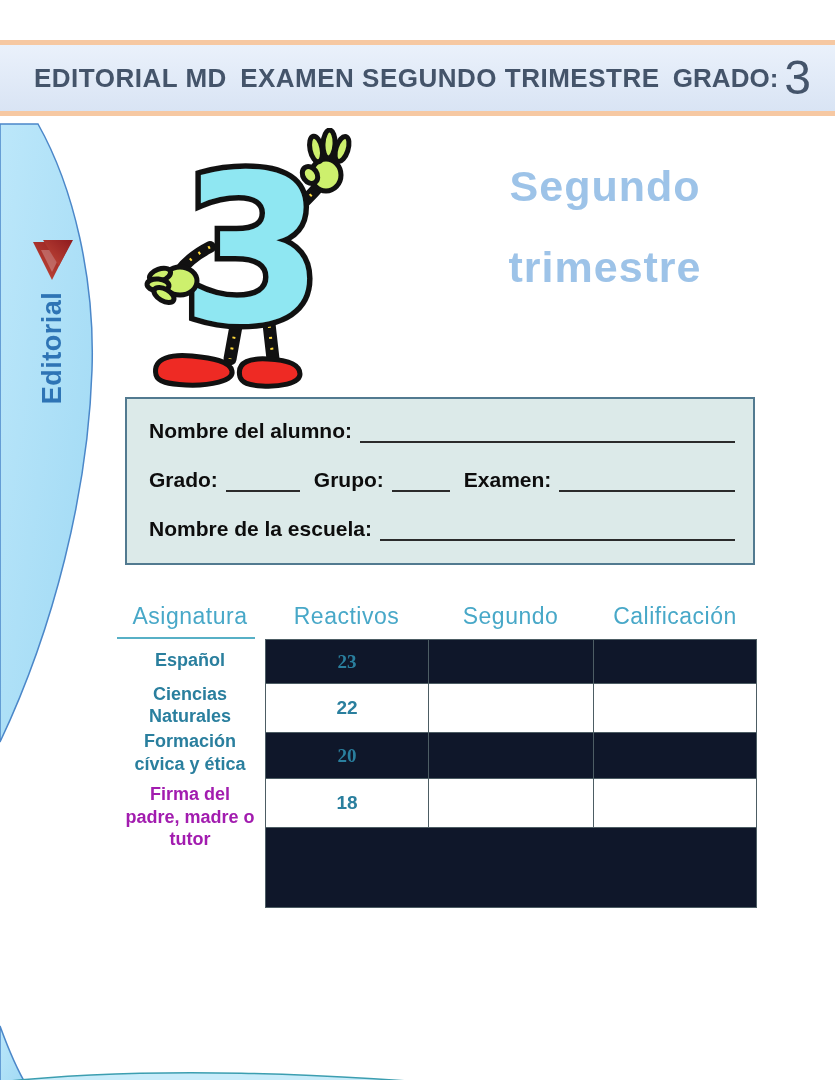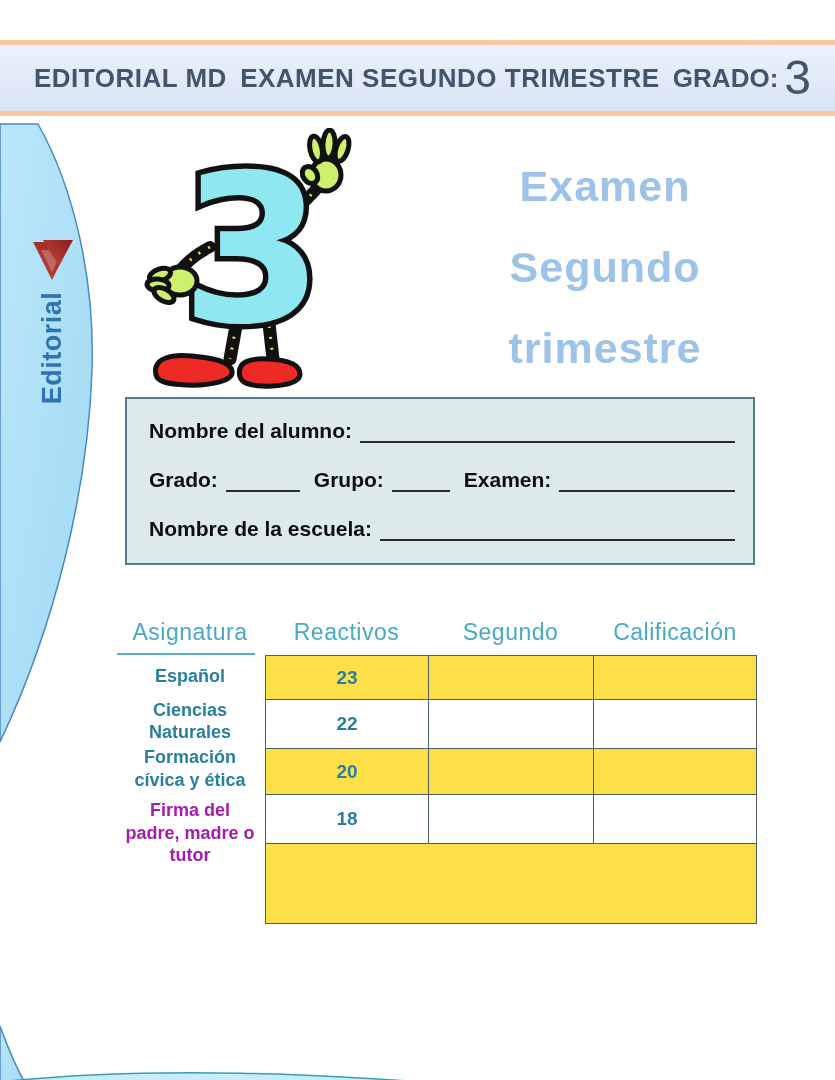--- a/index.html
+++ b/index.html
@@ -42,21 +42,21 @@
     display:flex;flex-direction:column;justify-content:space-between;
     padding:20px 18px 22px 22px;font-size:21px;font-weight:bold;color:#0d0d0d;
   }
   .info-row{display:flex;align-items:flex-end;white-space:nowrap;}
   .info-row .lbl{margin-right:8px;}
   .info-row .lbl.mid{margin-left:14px;}
   .fill-line{border-bottom:2px solid #2b2b2b;height:20px;}
   .fill-line.grow{flex:1;}
   .w70{width:74px;} .w55{width:58px;}
   
-  .score-table{position:absolute;left:115px;top:570px;width:642px;}
+  .score-table{position:absolute;left:115px;top:554px;width:642px;}
   .score-head{display:flex;height:45px;}
   .score-head .h{
     display:flex;align-items:center;justify-content:center;
     color:#48a8c8;font-size:23px;letter-spacing:.5px;
   }
   .score-head .c1{width:150px;position:relative;}
   .score-head .c1::after{content:"";position:absolute;left:2px;right:10px;bottom:0;height:2px;background:#57b0c6;}
   .score-head .c2{width:163px;} .score-head .c3{width:165px;} .score-head .c4{width:164px;}
   .score-body{display:flex;}
   .labels-col{width:150px;display:flex;flex-direction:column;}
@@ -70,21 +70,21 @@
   .t-row + .t-row{border-top:1px solid #4d5d64;}
   .t-row .cell{
     box-sizing:border-box;border-right:1px solid #4d5d64;
     display:flex;align-items:center;justify-content:center;
     color:#2a7f9e;font-weight:bold;font-size:19px;
   }
   .t-row .cell:last-child{border-right:none;}
   .cw1{width:163px;} .cw2{width:165px;} .cw3{flex:1;}
   .merged{width:100%;}
   .r1{height:43px;} .r2{height:49px;} .r3{height:46px;} .r4{height:49px;} .r5{height:80px;}
-  .shade{background:#fde047;}
+  .shade{background:#0f172a;font-family:Liberation Serif, serif;}
   .plain{background:#ffffff;}
 </style>
 </head>
 <body>
 
 <div class="page">
 
   <svg class="deco" viewBox="0 0 835 1080" xmlns="http://www.w3.org/2000/svg">
     <defs>
       <linearGradient id="gsw" x1="0" y1="0" x2="1" y2="1">
@@ -147,21 +147,20 @@
     <g stroke="#111" stroke-width="5" fill="#cdf06d">
       <ellipse cx="186" cy="46" rx="15" ry="16"></ellipse>
       <ellipse cx="176" cy="20" rx="6" ry="13" transform="rotate(-12 176 20)"></ellipse>
       <ellipse cx="189" cy="15" rx="6" ry="14" transform="rotate(3 189 15)"></ellipse>
       <ellipse cx="202" cy="20" rx="6" ry="13" transform="rotate(18 202 20)"></ellipse>
       <ellipse cx="170" cy="46" rx="7" ry="9" transform="rotate(-35 170 46)"></ellipse>
     </g>
   </svg>
 
   <div class="hero-title">
-    <div>Examen</div>
     <div>Segundo</div>
     <div>trimestre</div>
   </div>
 
   <div class="info-box">
     <div class="info-row">
       <span class="lbl">Nombre del alumno:</span>
       <span class="fill-line grow"></span>
     </div>
     <div class="info-row">

